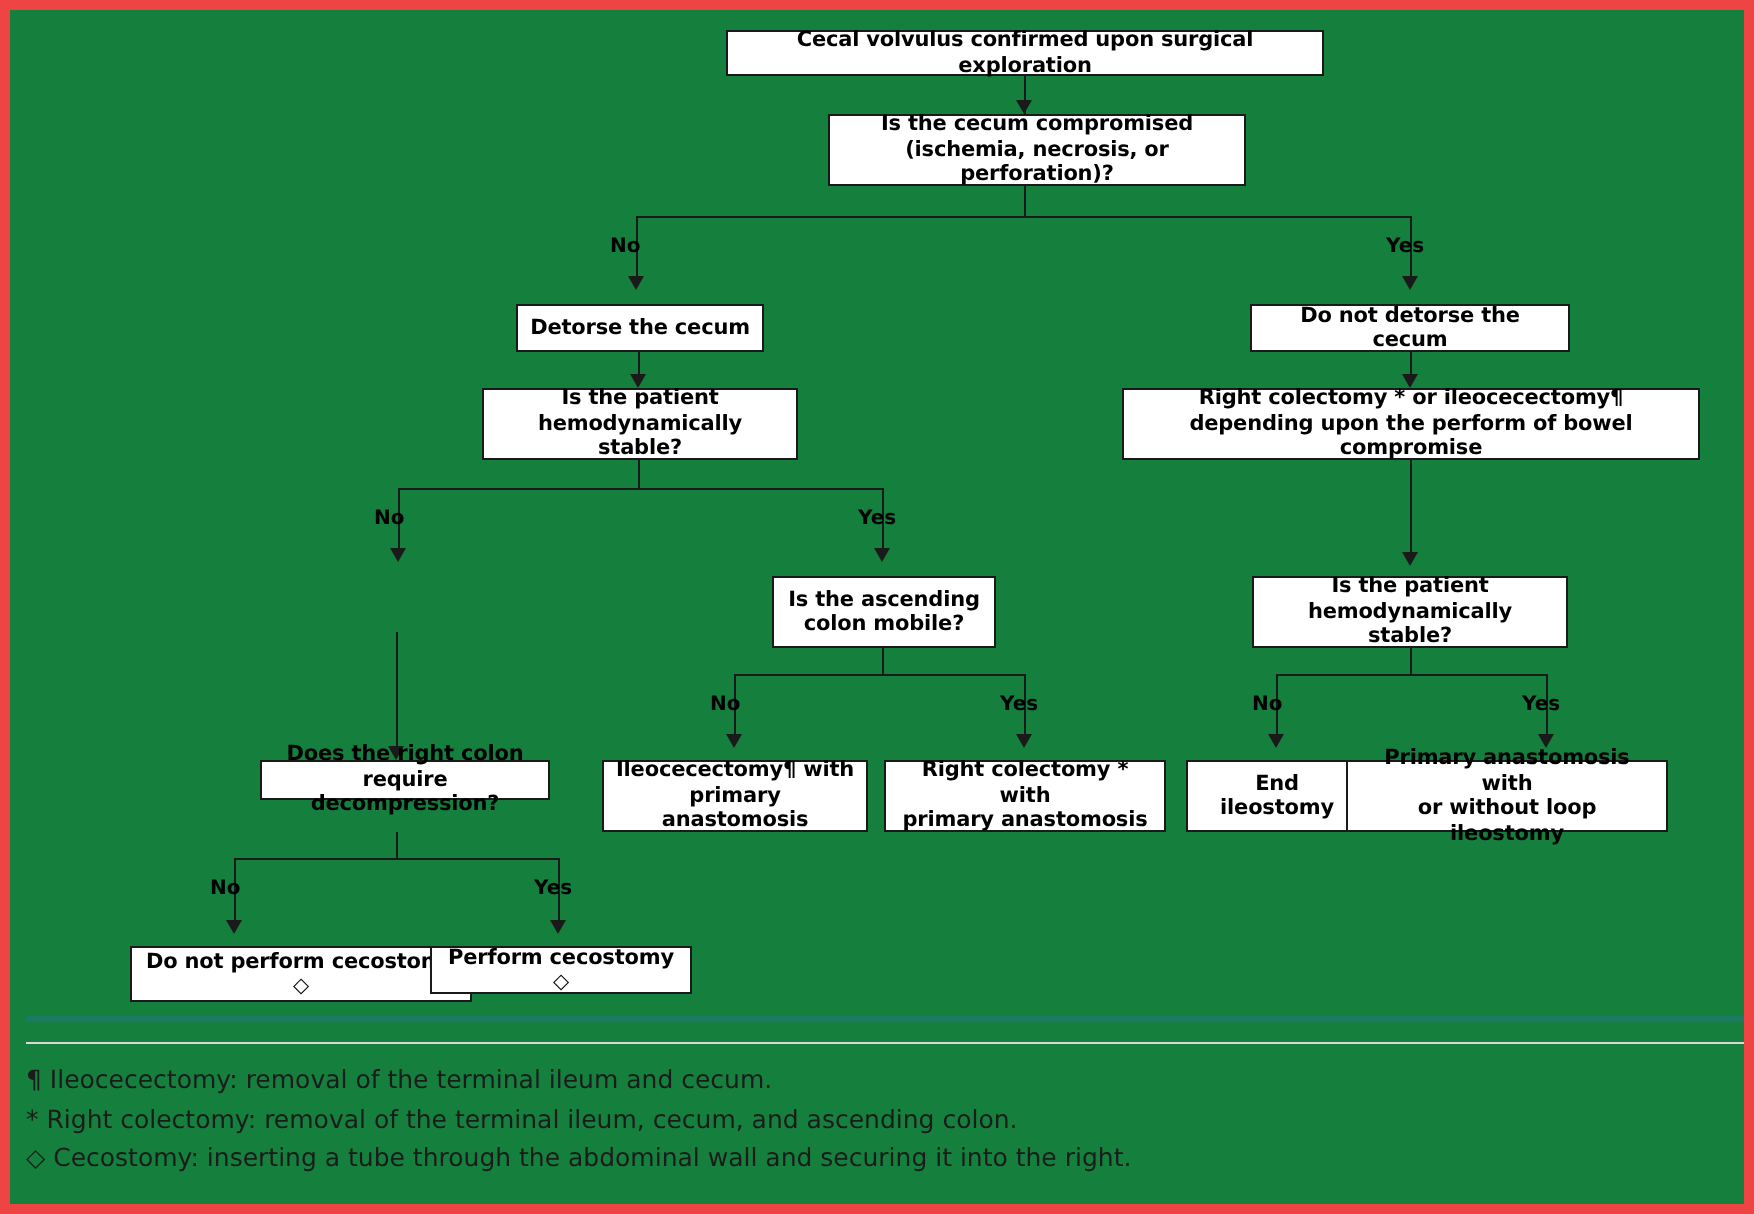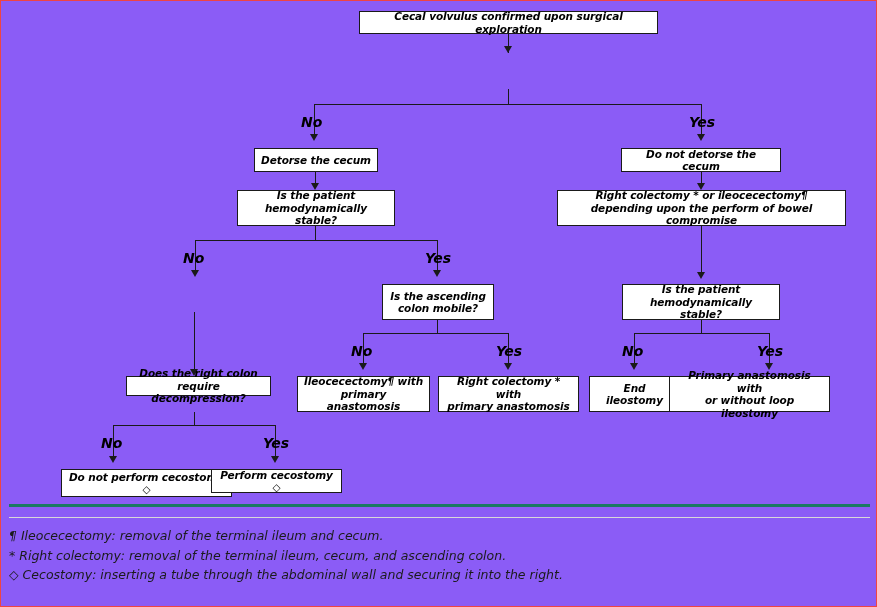--- a/index.html
+++ b/index.html
@@ -7,25 +7,24 @@
     padding: 0;
     background: #ffffff;
   }
   body {
     font-family: "DejaVu Sans", sans-serif;
   }
   #page {
     position: relative;
     width: 877px;
     height: 607px;
-    background: #8b5cf6;
-    border: 1px solid #ef4444;
+    background: #15803d;
+    border: 5px solid #ef4444;
     box-sizing: border-box;
     overflow: hidden;
-    font-style: italic;
   }
   #chart {
     position: absolute;
     left: 0;
     top: 0;
     width: 877px;
     height: 500px;
   }
   
   .node {
@@ -61,21 +60,21 @@
     position: absolute;
     width: 0;
     height: 0;
     border-left: 4.5px solid transparent;
     border-right: 4.5px solid transparent;
     border-top: 7px solid #1a1a1a;
   }
   .elabel {
     position: absolute;
     font-family: "DejaVu Sans", sans-serif;
-    font-size: 14px;
+    font-size: 10px;
     font-weight: bold;
     color: #000000;
     white-space: nowrap;
   }
   
   .rule-green {
     position: absolute;
     left: 8px;
     top: 503px;
     width: 861px;
@@ -109,20 +108,22 @@
 
 <div id="page">
 
   <div id="chart">
 
     <div class="node" style="left:358px; top:10px; width:299px; height:23px;">Cecal volvulus confirmed upon surgical exploration</div>
 
     <div class="vline" style="left:507px; top:33px; height:19px;"></div>
     <div class="arrow" style="left:503px; top:45px;"></div>
 
+    <div class="node" style="left:409px; top:52px; width:209px; height:36px;">Is the cecum compromised
+(ischemia, necrosis, or perforation)?</div>
 
     <div class="vline" style="left:507px; top:88px; height:16px;"></div>
     <div class="hline" style="left:313px; top:103px; width:388px;"></div>
     <div class="vline" style="left:313px; top:103px; height:31px;"></div>
     <div class="vline" style="left:700px; top:103px; height:31px;"></div>
     <div class="arrow" style="left:309px; top:133px;"></div>
     <div class="arrow" style="left:696px; top:133px;"></div>
     <div class="elabel" style="left:300px; top:113px;">No</div>
     <div class="elabel" style="left:688px; top:113px;">Yes</div>
 

